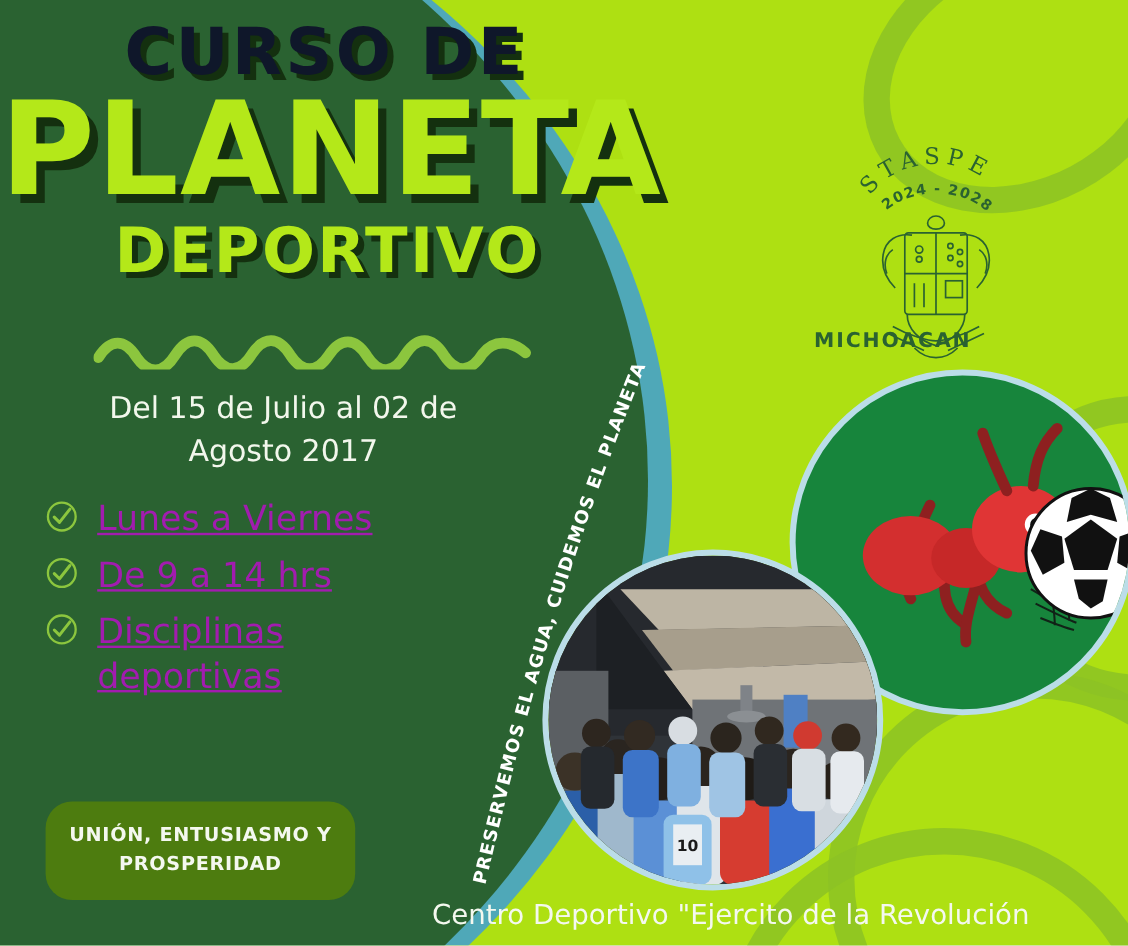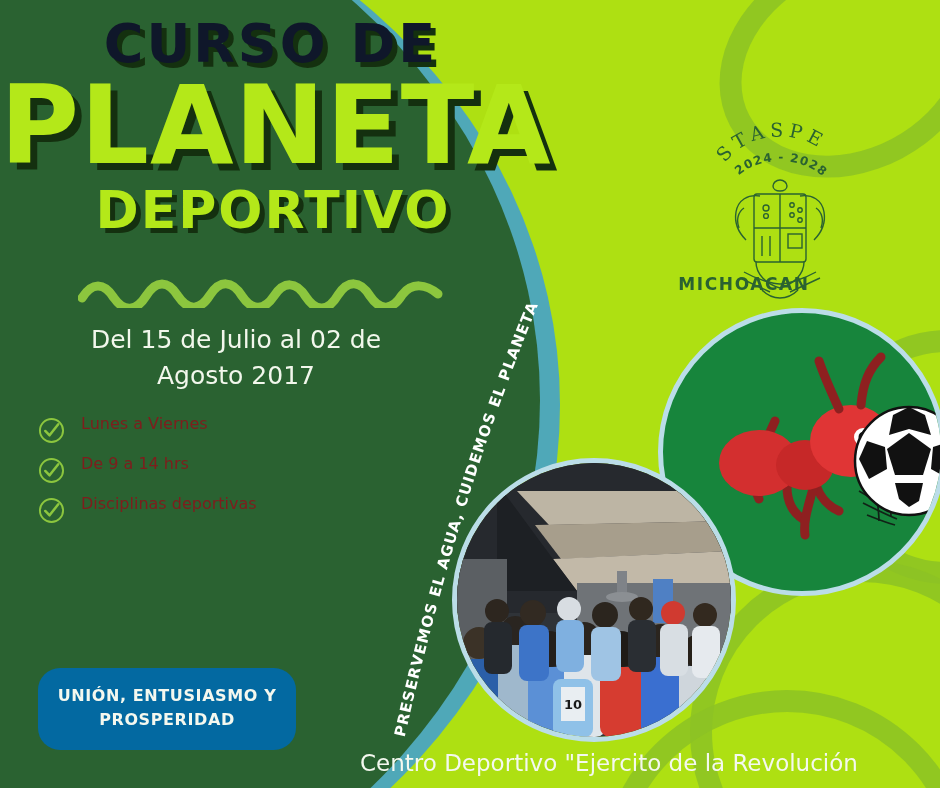--- a/index.html
+++ b/index.html
@@ -151,34 +151,35 @@
     margin-bottom: 10px;
   }
   .bullet.gap { margin-top: 14px; }
   .check-icon {
     flex: 0 0 auto;
     width: 27px; height: 27px;
     margin-right: 16px;
     margin-top: 3px;
   }
   .bullet-label {
-    color: #7f1d1d;
-    font-family: "DejaVu Sans", sans-serif;
-    font-size: 16px;
+    color: #a21caf;
+    font-family: "DejaVu Sans", sans-serif;
+    font-size: 29px;
     line-height: 1.28;
     max-width: 260px;
+    text-decoration: underline;
   }
 
   
   .slogan {
     position: absolute;
     left: 38px; top: 668px;
     width: 230px;
     padding: 16px 14px 18px 14px;
-    background: #0369a1;
+    background: #4d7c0f;
     border-radius: 22px;
     text-align: center;
     color: #F4F8EF;
     font-family: "DejaVu Sans", sans-serif;
     font-weight: bold;
     font-size: 16px;
     letter-spacing: 0.6px;
     line-height: 1.5;
     z-index: 7;
   }

